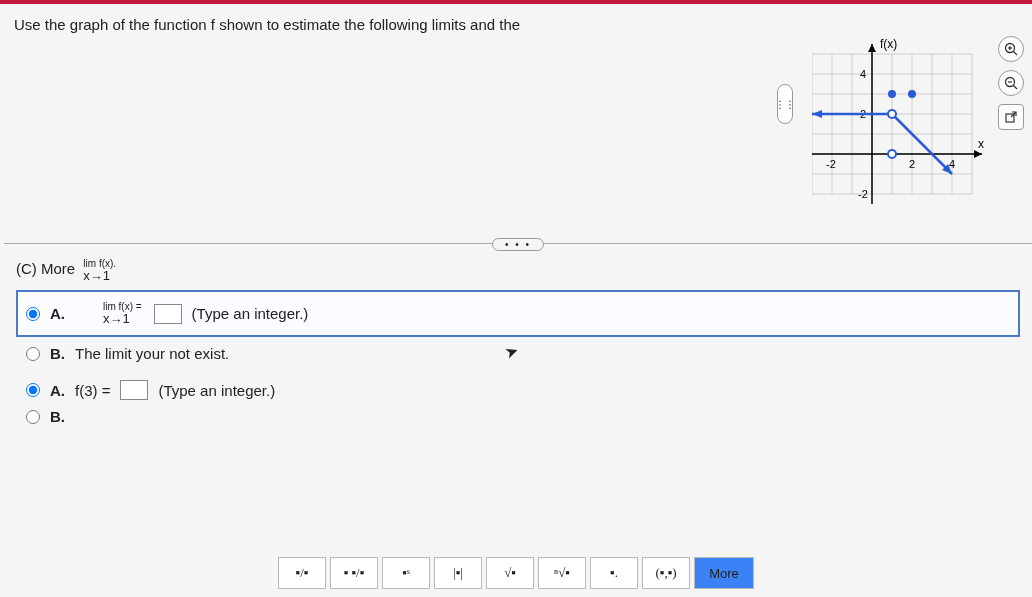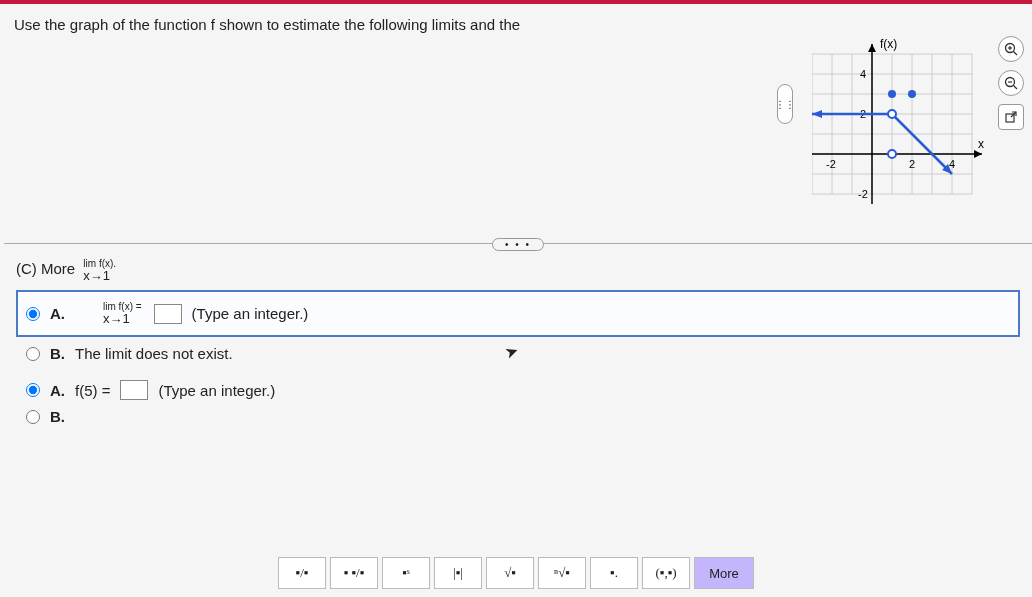--- a/index.html
+++ b/index.html
@@ -146,21 +146,21 @@
       border: 1px solid #bbb;
       background: #fff;
       display: flex;
       align-items: center;
       justify-content: center;
       font-size: 13px;
       cursor: pointer;
       font-family: 'Times New Roman', serif;
     }
     .math-btn.more {
-      background: #c4b5fd;
+      background: #3b82f6;
       font-family: Arial, sans-serif;
       width: 60px;
     }
     .cursor-arrow {
       position: absolute;
       left: 505px;
       top: 342px;
       font-size: 16px;
       pointer-events: none;
       transform: rotate(-20deg);
@@ -283,30 +283,30 @@
             <span class="limit-top">lim f(x) =</span>
             <span class="limit-bottom">x→1</span>
           </span>
           <span class="answer-box"></span>
           <span>(Type an integer.)</span>
         </div>
       </div>
       <div class="choice-row" style="padding-left:10px;">
         <input type="radio" style="">
         <span class="choice-letter">B.</span>
-        <span>The limit does not exist.</span>
+        <span>The limit your not exist.</span>
       </div>
     </div>
 
 
     <div class="choice-container">
       <div class="choice-row" style="padding-left:10px;">
         <input type="radio" checked="" style="">
         <span class="choice-letter">A.</span>
-        <span>f(5) =</span>
+        <span>f(3) =</span>
         <span class="answer-box"></span>
         <span>(Type an integer.)</span>
       </div>
       <div class="choice-row" style="padding-left:10px;">
         <input type="radio" style="">
         <span class="choice-letter">B.</span>
       </div>
     </div>
 
   </div>

